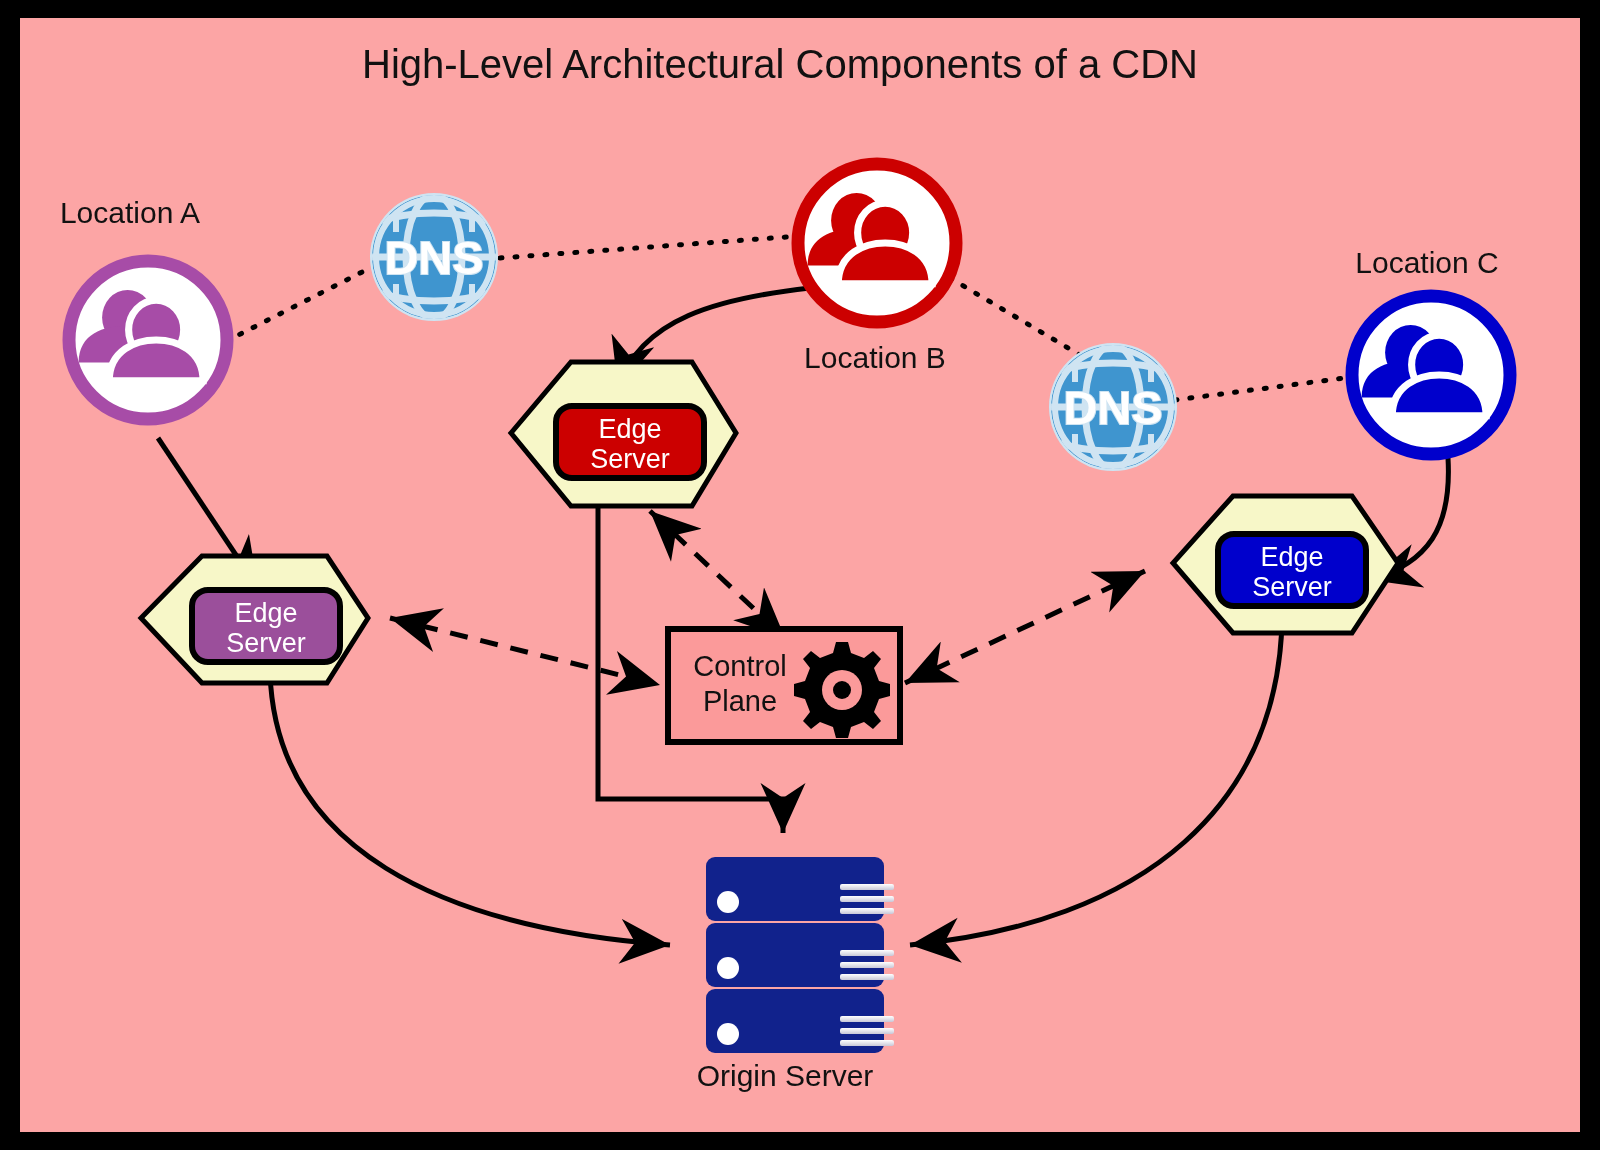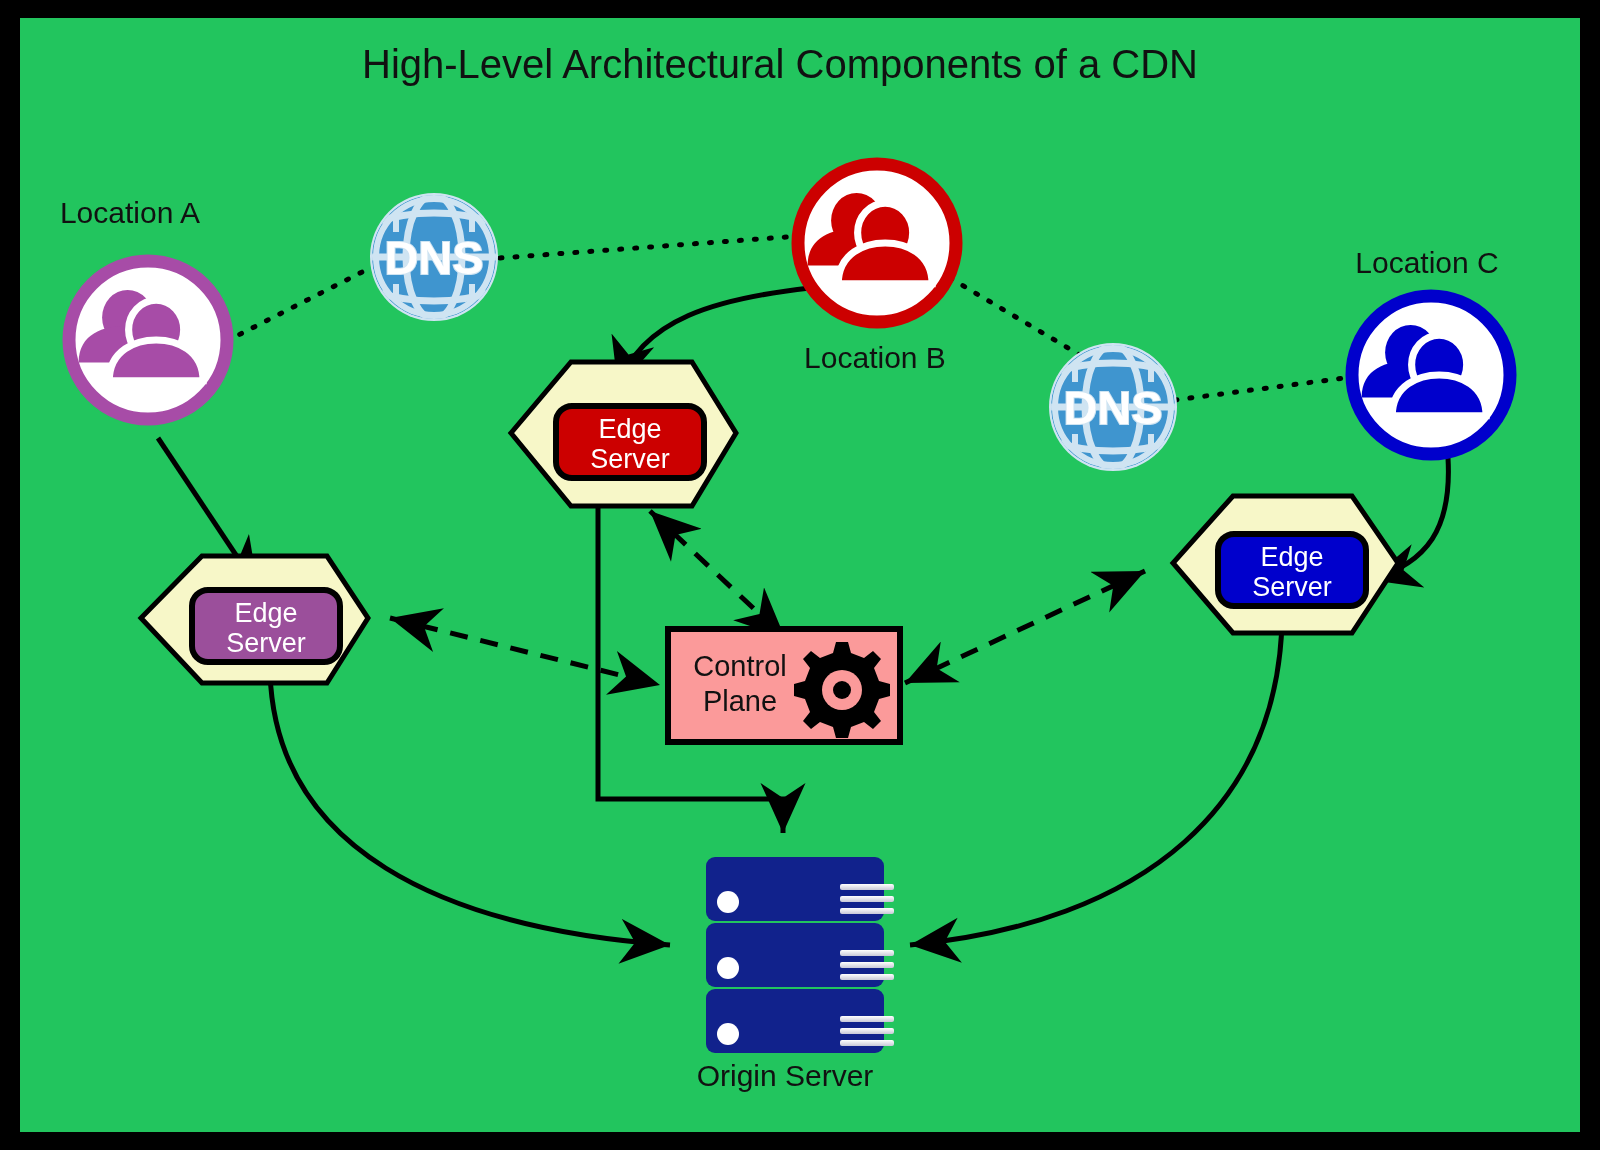--- a/index.html
+++ b/index.html
@@ -1,18 +1,18 @@
 <!DOCTYPE html>
 <html><head>
 <meta charset="utf-8">
 <style>
   html,body{margin:0;padding:0;background:#000;}
   body{width:1600px;height:1150px;font-family:"Liberation Sans",sans-serif;}
   #frame{position:relative;width:1600px;height:1150px;background:#000;box-sizing:border-box;padding:18px 20px;}
-  #canvas{position:relative;width:1560px;height:1114px;background:#22c55e;overflow:hidden;text-align:right;}
+  #canvas{position:relative;width:1560px;height:1114px;background:#fca5a5;overflow:hidden;text-align:right;}
   svg{position:absolute;left:0;top:0;}
   .lbl{font-family:"Liberation Sans",sans-serif;}
 </style>
 </head>
 <body>
 
 <div id="frame">
 <div id="canvas">
 
 <svg width="1560" height="1114" viewBox="0 0 1560 1114" xmlns="http://www.w3.org/2000/svg">

